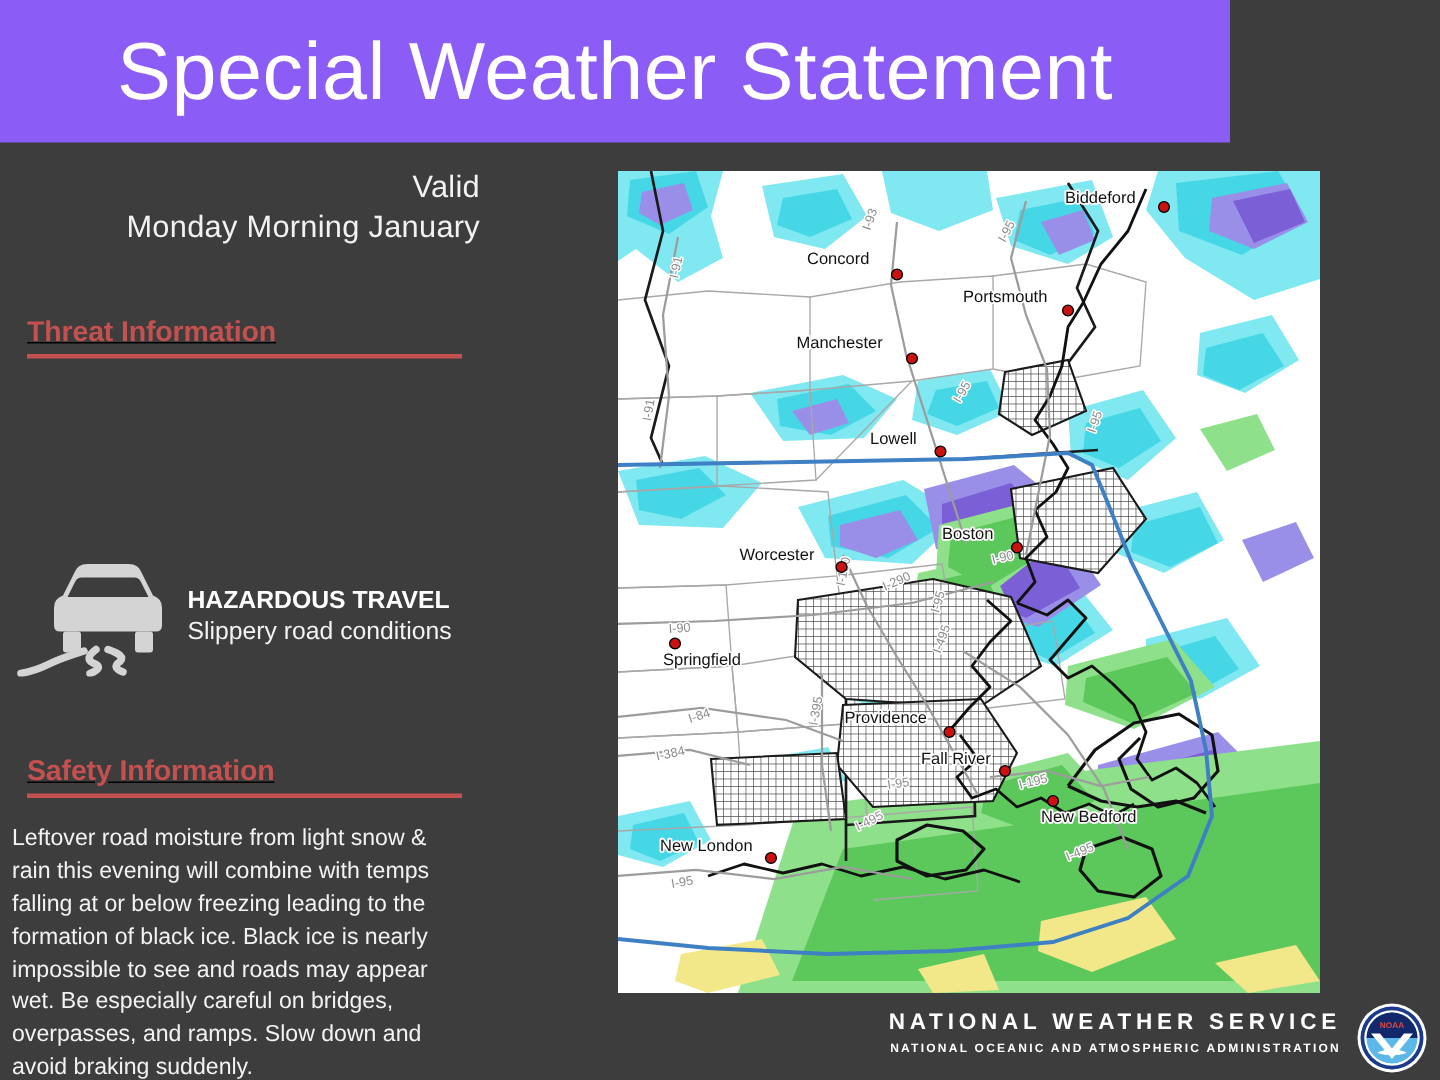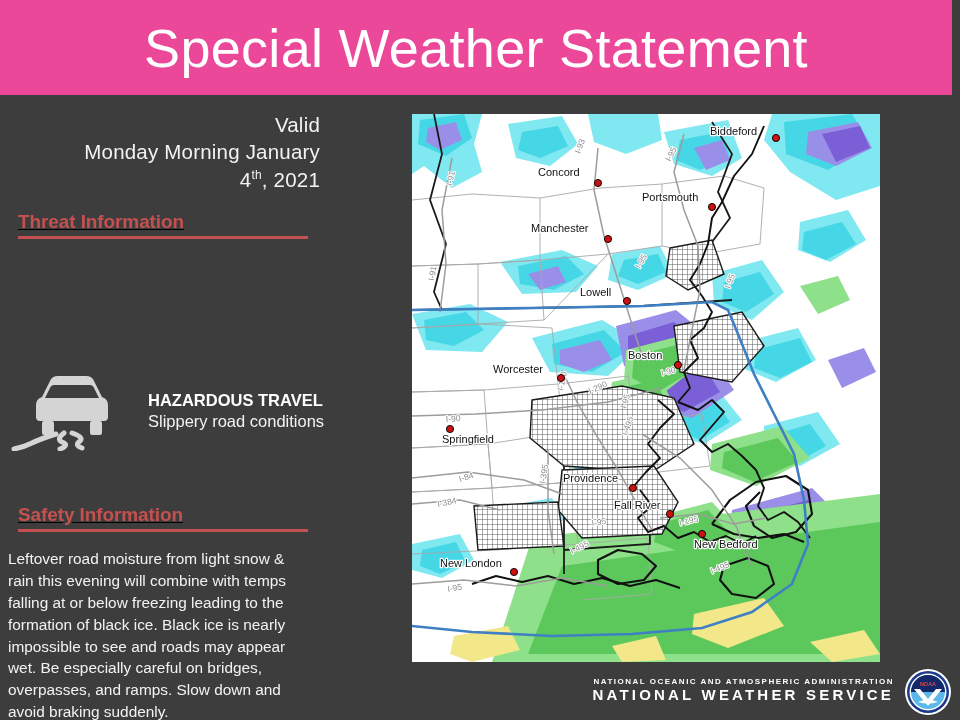--- a/index.html
+++ b/index.html
@@ -16,22 +16,22 @@
     position: relative;
     width: 960px;
     height: 720px;
     background: #3d3d3d;
   }
 
   
   #header {
     position: absolute;
     left: 0; top: 0;
-    width: 952px; height: 95px;
-    background: #ec4899;
+    width: 820px; height: 95px;
+    background: #8b5cf6;
     display: flex;
     align-items: center;
     justify-content: center;
   }
   #header-title {
     color: #ffffff;
     font-size: 54px;
     font-weight: 400;
     letter-spacing: 0.3px;
     line-height: 1;
@@ -107,21 +107,21 @@
     white-space: nowrap;
   }
   .threat-sub {
     color: #f2f2f2;
     font-size: 16.5px;
     font-weight: 400;
     line-height: 1.25;
     white-space: nowrap;
   }
   #threat-item-icy .threat-text { margin-left: 16px; padding-top: 10px; }
-  #threat-item-haz .threat-text { margin-left: 26px; padding-top: 20px; }
+  #threat-item-haz .threat-text { margin-left: 3px; padding-top: 20px; }
 
   
   #safety-body {
     position: absolute;
     left: 8px; top: 453px;
     width: 300px;
     color: #f2f2f2;
     font-size: 15.4px;
     line-height: 1.42;
     text-align: left;
@@ -197,21 +197,20 @@
 
   <div id="header">
     <div id="header-title">Special Weather Statement</div>
   </div>
 
   <div id="left-col">
 
     <div id="valid-block">
       <div>Valid</div>
       <div>Monday Morning January</div>
-      <div><span>4</span><span class="sup">th</span><span>, 2021</span></div>
     </div>
 
     <div id="threat-head" class="section-head">
       <span class="label">Threat Information</span>
       <span class="rule"></span>
     </div>
 
 
     <div id="threat-item-haz" class="threat-item">
       <span class="threat-icon">
@@ -488,22 +487,22 @@
           <g>
             <text class="city-label" x="28" y="453">New London</text>
             <circle class="city-dot" cx="102" cy="458" r="3.6"></circle>
           </g>
         </g>
     </svg>
   </div>
 
   <div id="footer">
     <div id="nws-text">
+      <div id="nws-line1">NATIONAL WEATHER SERVICE</div>
       <div id="nws-line2">NATIONAL  OCEANIC AND ATMOSPHERIC  ADMINISTRATION</div>
-      <div id="nws-line1">NATIONAL WEATHER SERVICE</div>
     </div>
     <div id="noaa-logo">
       <svg width="48" height="48" viewBox="0 0 48 48">
         <circle cx="24" cy="24" r="23" fill="#ffffff"></circle>
         <circle cx="24" cy="24" r="21" fill="#1b3a8c"></circle>
         <circle cx="24" cy="24" r="18.5" fill="#ffffff"></circle>
         <circle cx="24" cy="24" r="17" fill="#5bb8e8"></circle>
         <path d="M7,24 A17,17 0 0,1 41,24 Z" fill="#13276b"></path>
         <text x="24" y="17.5" text-anchor="middle" font-family="Liberation Sans, sans-serif" font-size="5.5" font-weight="bold" fill="#d94a3d">NOAA</text>
         <path d="M10,21 L24,38 L38,21 L32,21 L24,31 L16,21 Z" fill="#ffffff"></path>

